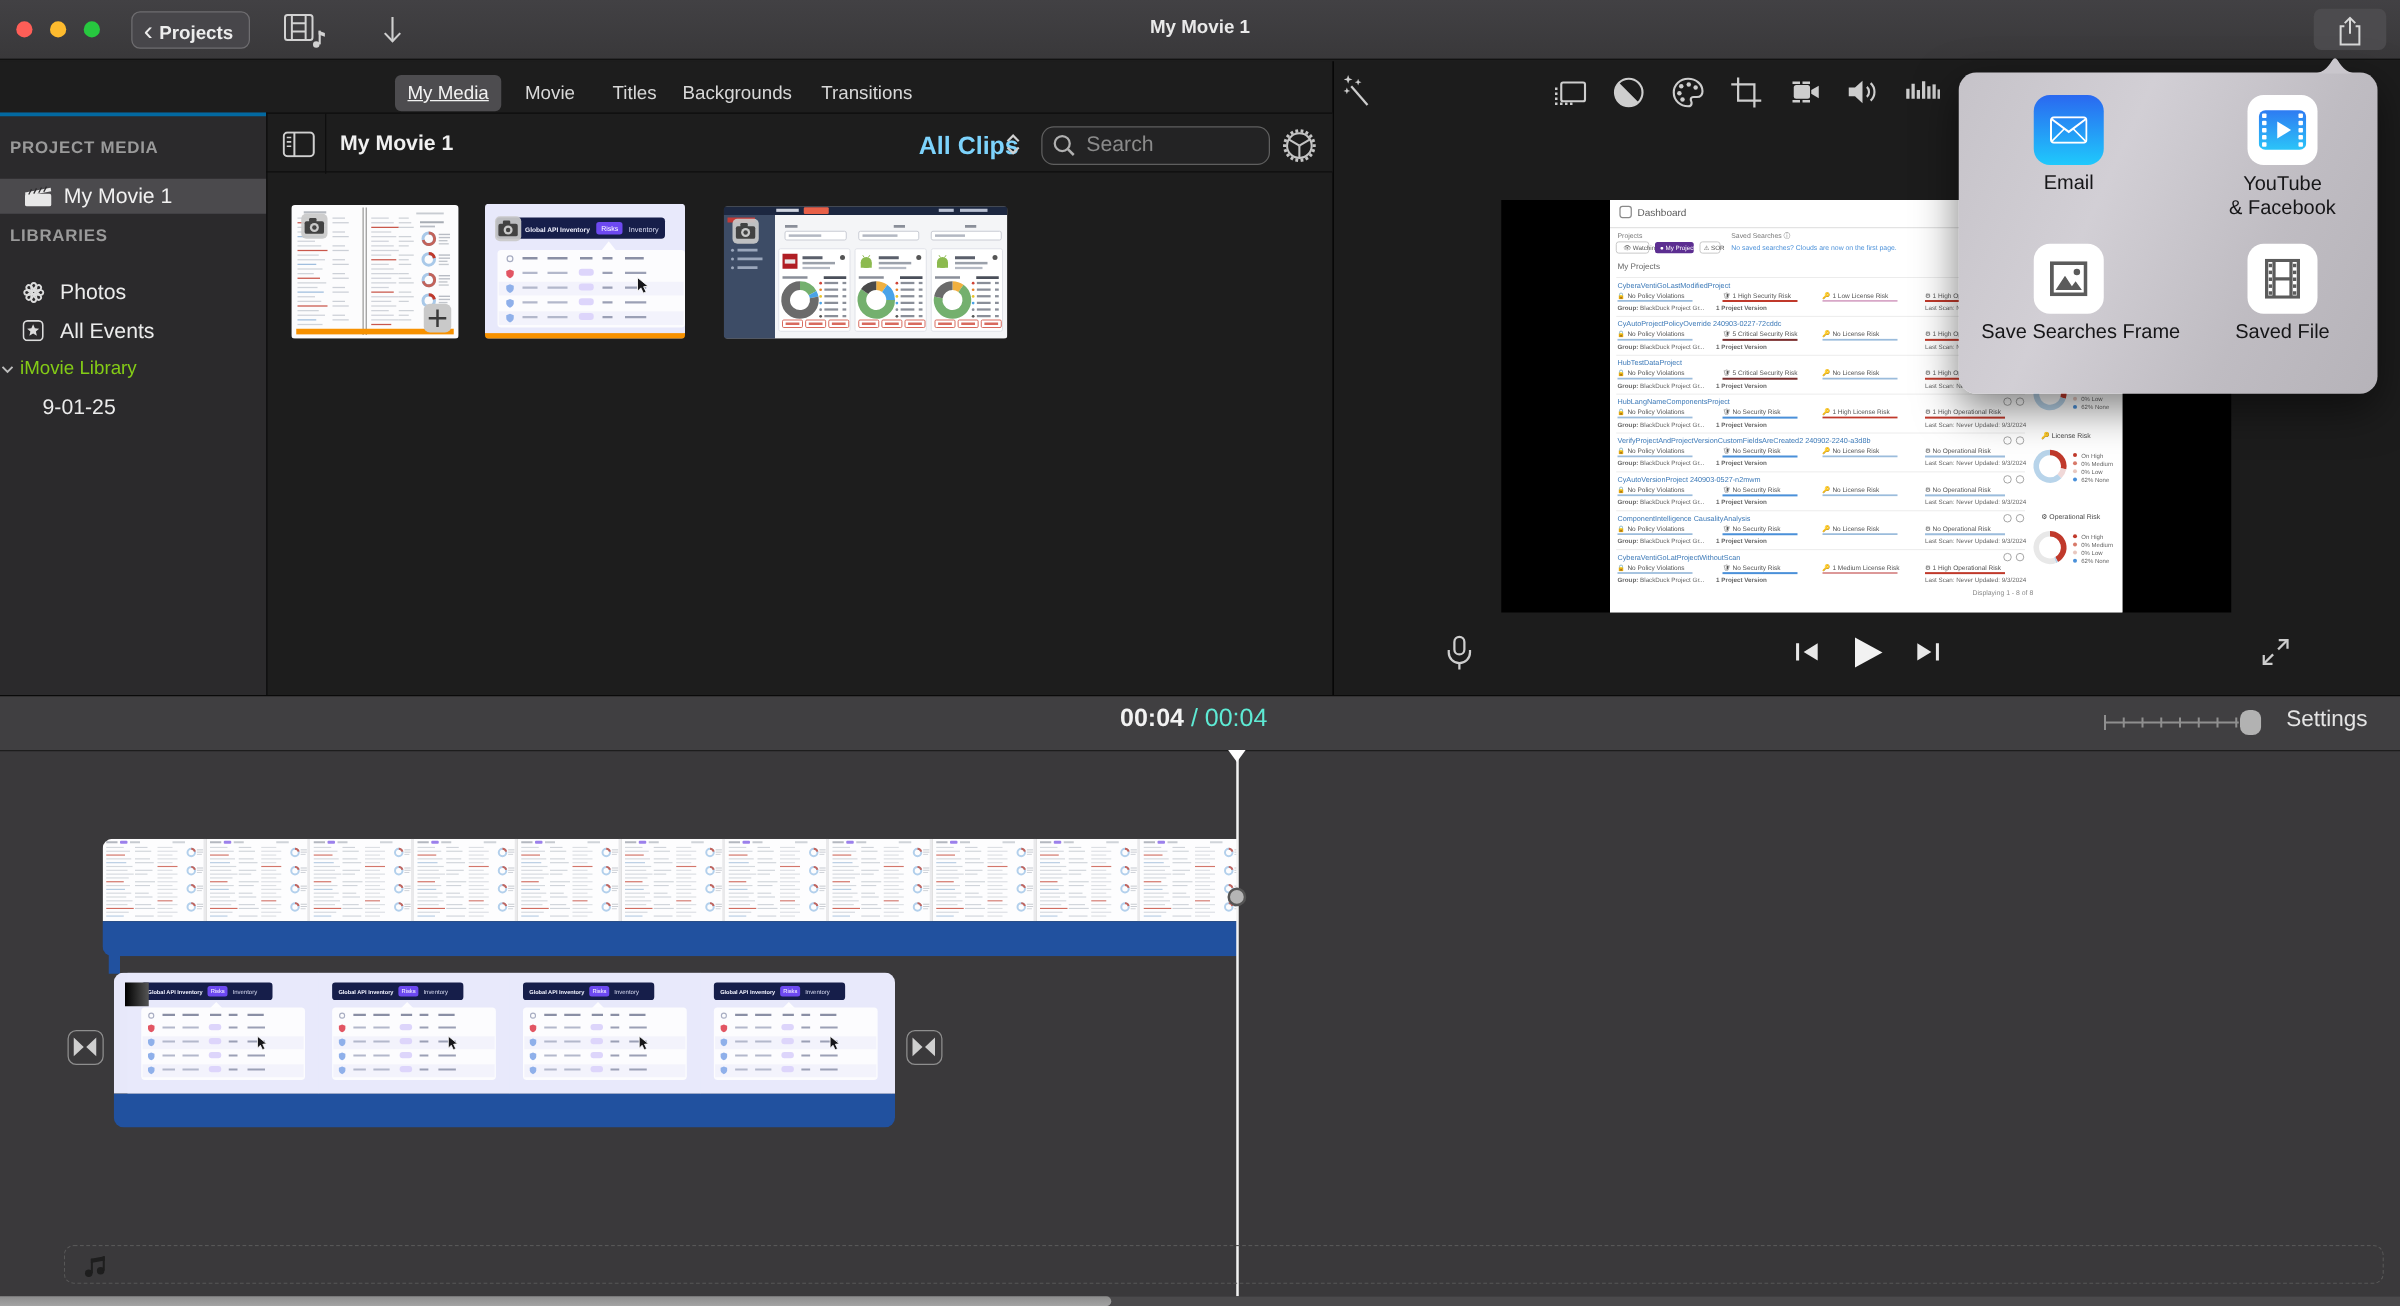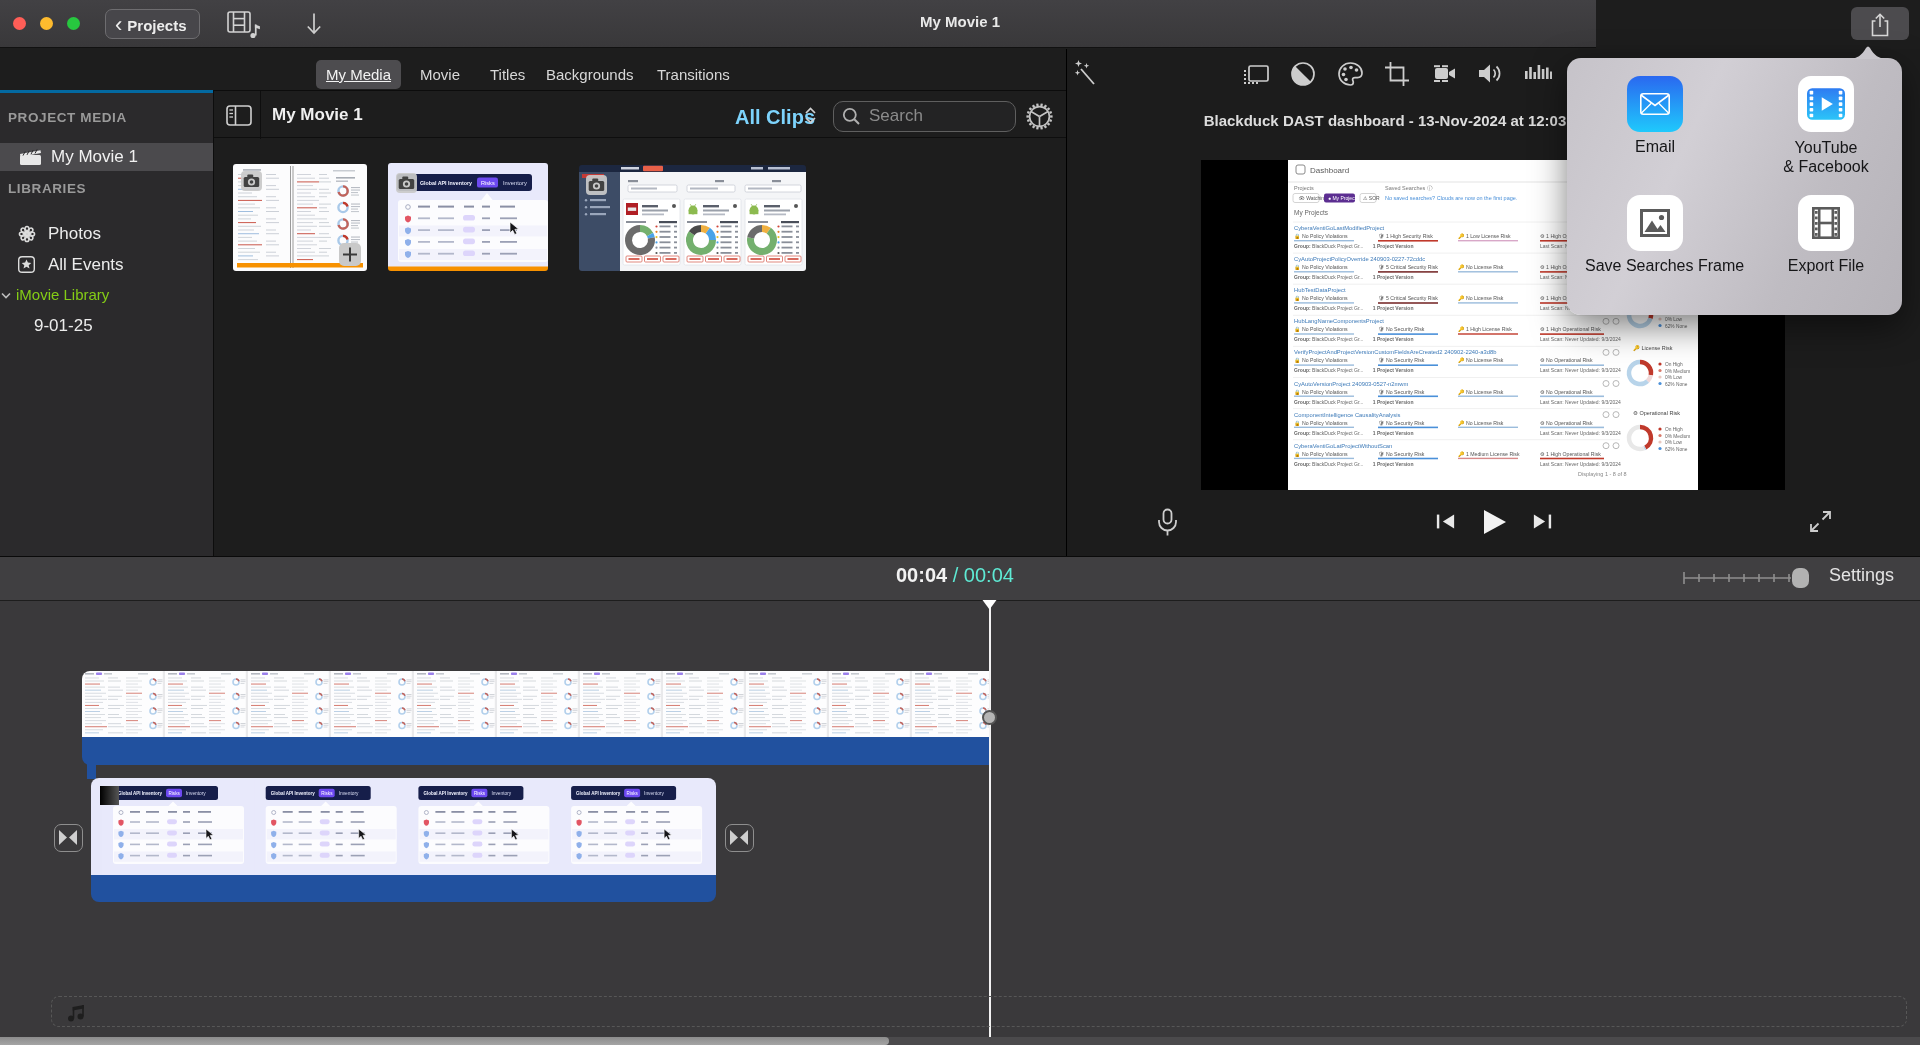--- a/index.html
+++ b/index.html
@@ -2,21 +2,21 @@
 <html><head>
 <meta charset="utf-8">
 <style>
   * { margin:0; padding:0; box-sizing:border-box; }
   html,body { width:1920px; height:1045px; overflow:hidden; background:#1d1d1d; }
   body { font-family:"Liberation Sans", sans-serif; }
   #app { position:relative; width:1920px; height:1045px; }
   .abs { position:absolute; }
   svg { display:block; }
   
-  #titlebar { left:0; top:0; width:1596px; height:48px;
+  #titlebar { left:0; top:0; width:1920px; height:48px;
     background:linear-gradient(#424144,#39383a); border-bottom:1px solid #111; }
   .tl { width:13px; height:13px; border-radius:50%; position:absolute; top:17px; }
   #btn-projects { left:105px; top:9px; height:30px; padding:0 12px 0 9px;
     border:1px solid #6e6d70; border-radius:7px; background:#47464a;
     color:#ededed; font-size:15px; font-weight:700; line-height:28px; }
   #btn-share { left:1851px; top:7px; width:58px; height:33px; background:#4c4b4e; border-radius:6px; }
   #win-title { left:860px; top:13px; width:200px; text-align:center; color:#e9e9e9; font-size:15px; font-weight:700; }
   
   #browserpane { left:0; top:49px; width:1066px; height:507px; background:#1d1d1d; }
   #previewpane { left:1067px; top:49px; width:853px; height:507px; background:#1c1c1c; }
@@ -605,21 +605,20 @@
     <g fill="#cdcdcd">
       <rect x="1" y="9" width="2.6" height="8"></rect>
         <rect x="5.2" y="5" width="2.6" height="12"></rect>
         <rect x="9.4" y="10" width="2.6" height="7"></rect>
       <rect x="13.6" y="3" width="2.6" height="14"></rect>
         <rect x="17.8" y="7" width="2.6" height="10"></rect>
         <rect x="22" y="5.5" width="2.6" height="11.5"></rect>
         <rect x="26" y="9.5" width="2" height="7.5"></rect>
     </g>
   </svg>
-  <div class="abs" style="left:1175px;top:112px;width:420px;height:20px;color:#dcdcdc;font-size:15px;font-weight:700;text-align:center;">Blackduck DAST dashboard - 13-Nov-2024 at 12:03</div>
   <div class="abs" style="left:1201px;top:160px;width:584px;height:330px;background:#000;"></div>
   <div class="abs" style="left:1288px;top:160px;width:410px;height:330px;background:#fff;overflow:hidden;">
     <svg width="410" height="330" viewBox="0 0 410 330" font-family="Liberation Sans" style="filter:blur(0.55px);">
         <rect width="410" height="330" fill="#ffffff"></rect>
         <rect x="8" y="5" width="9" height="9" rx="2" fill="none" stroke="#8a8a8a" stroke-width="1"></rect>
         <text x="22" y="13" font-size="8" fill="#5a5a5a" font-family="Liberation Sans">Dashboard</text>
         <line x1="0" y1="22" x2="410" y2="22" stroke="#e3e3e3" stroke-width="1"></line>
         <text x="6" y="30" font-size="5.5" fill="#777">Projects</text>
         <text x="97" y="30" font-size="5.5" fill="#777">Saved Searches  ⓘ</text>
         <rect x="5" y="33.5" width="26" height="9" rx="2" fill="#fff" stroke="#c9c9c9" stroke-width="0.8"></rect>
@@ -869,21 +868,21 @@
             <rect x="3" y="20.5" width="2.6" height="2.8"></rect>
             <rect x="3" y="26" width="2.6" height="2.8"></rect>
           <rect x="22.4" y="4" width="2.6" height="2.8"></rect>
             <rect x="22.4" y="9.5" width="2.6" height="2.8"></rect>
             <rect x="22.4" y="15" width="2.6" height="2.8"></rect>
             <rect x="22.4" y="20.5" width="2.6" height="2.8"></rect>
             <rect x="22.4" y="26" width="2.6" height="2.8"></rect>
         </g>
       </svg>
     </div>
-    <div class="abs" style="left:201px;top:199px;width:116px;text-align:center;font-size:16px;color:#161618;">Export File</div>
+    <div class="abs" style="left:201px;top:199px;width:116px;text-align:center;font-size:16px;color:#161618;">Saved File</div>
   </div>
 
   <div id="ttoolbar" class="abs"></div>
   <div id="timeline" class="abs"></div>
 
   <div class="abs" style="left:896px;top:564px;font-size:20px;color:#f2f2f2;"><span style="font-weight:700;text-align:right;">00:04</span><span style="color:#5eead4;"> / 00:04</span></div>
   <svg class="abs" style="left:1683px;top:568px;" width="126" height="20" viewBox="0 0 126 20">
     <g stroke="#8f8f8f" stroke-width="1.6">
       <line x1="1" y1="4" x2="1" y2="16"></line>
       <line x1="1" y1="10" x2="108" y2="10"></line>

